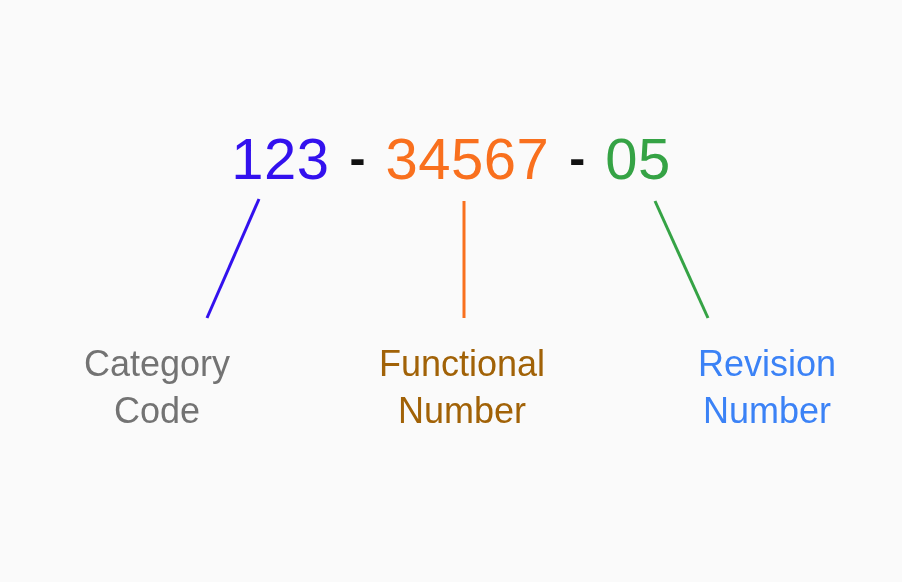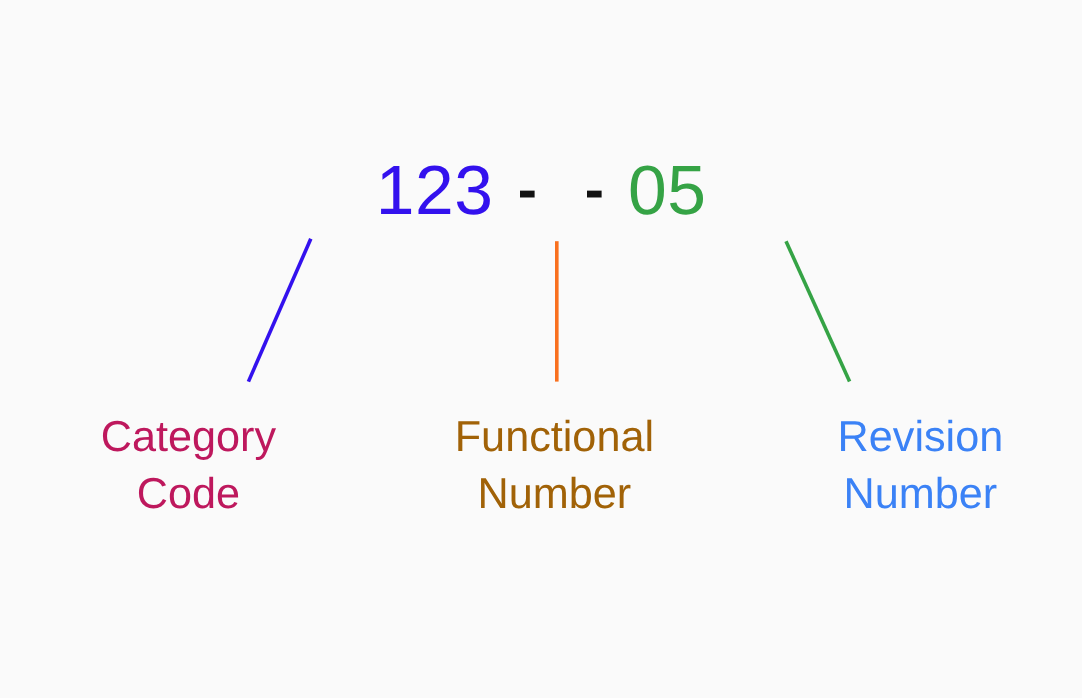--- a/index.html
+++ b/index.html
@@ -82,31 +82,32 @@
   .label-revision   { left: 637px; color: #35a345; }
 </style>
 </head>
 <body style="background: rgb(250, 250, 250);">
 
 <div id="diagram">
 
   <div class="number-row">
     <span class="num-seg seg-category" style="color: rgb(51, 17, 238);">123</span>
     <span class="dash" style="color: rgb(17, 17, 17);">-</span>
+    <span class="num-seg seg-functional" style="color: rgb(249, 112, 30);">34567</span>
     <span class="dash" style="color: rgb(17, 17, 17);">-</span>
     <span class="num-seg seg-revision" style="color: rgb(53, 163, 69);">05</span>
   </div>
 
   <svg class="connectors" width="902" height="582" viewBox="0 0 902 582">
     <line id="conn-category" stroke-linecap="butt" x1="259" y1="199" x2="207" y2="318" stroke="#3311ee" stroke-width="3"></line>
     <line id="conn-functional" stroke-linecap="butt" x1="464" y1="201" x2="464" y2="318" stroke="#f9701e" stroke-width="3"></line>
     <line id="conn-revision" stroke-linecap="butt" x1="655" y1="201" x2="708" y2="318" stroke="#35a345" stroke-width="3"></line>
   </svg>
 
-  <div class="label label-category" style="color: #be185d;">
+  <div class="label label-category" style="color: #737373;">
     <span class="l1">Category</span>
     <span class="l2">Code</span>
   </div>
 
   <div class="label label-functional" style="color: #a16207;">
     <span class="l1">Functional</span>
     <span class="l2">Number</span>
   </div>
 
   <div class="label label-revision" style="color: #3b82f6;">

